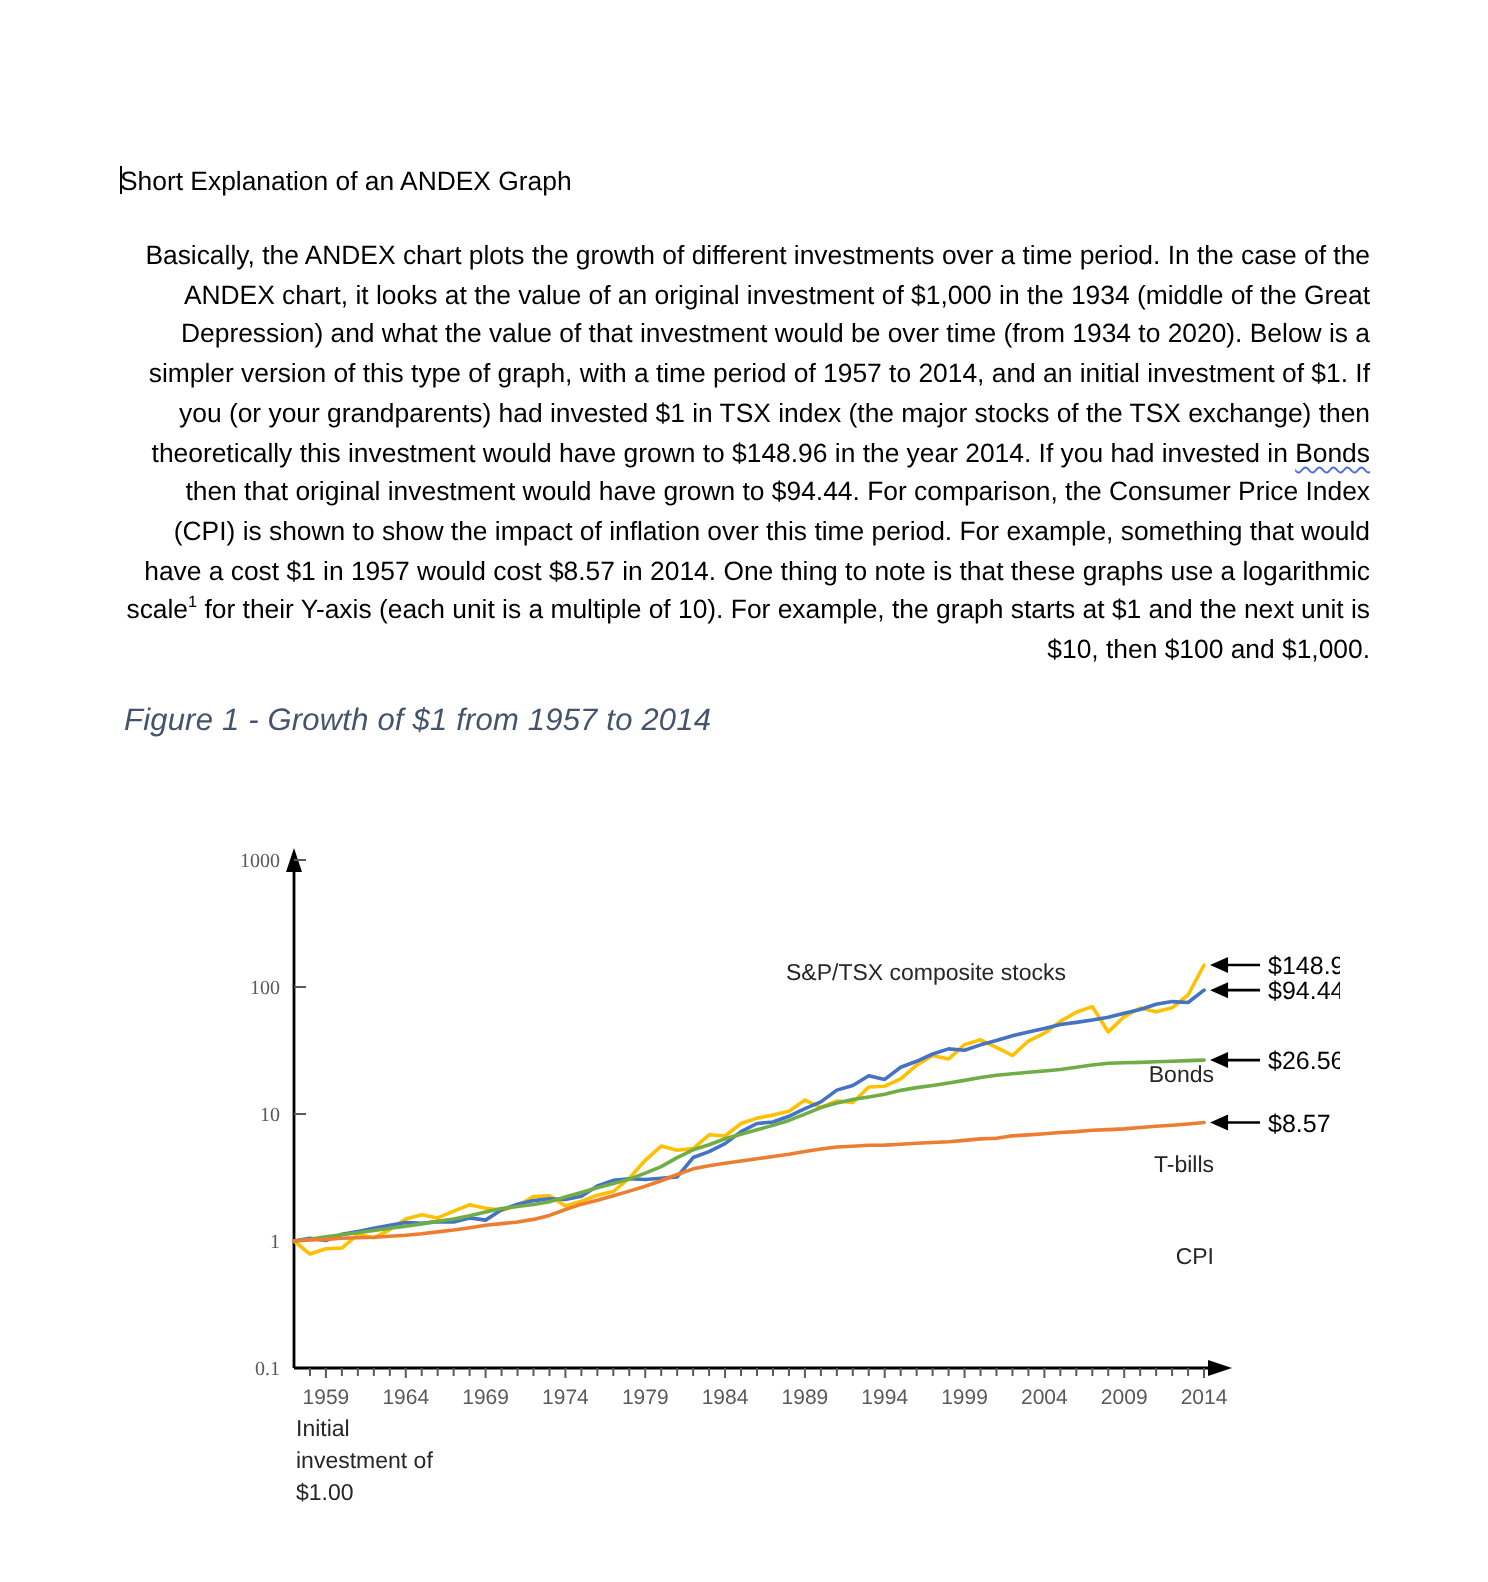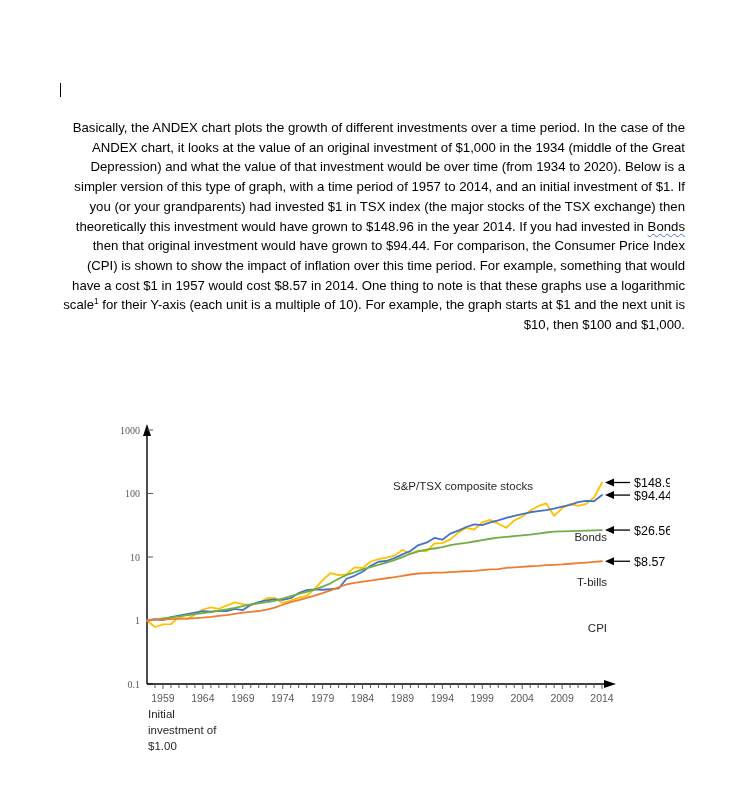--- a/index.html
+++ b/index.html
@@ -116,26 +116,27 @@
     stroke-linecap: round;
   }
   .axis-line { stroke: #000; stroke-width: 1.4; }
   .tick-mark { stroke: #595959; stroke-width: 1; }
 </style>
 </head>
 <body>
 
 <div class="page">
 
-  <div class="doc-heading"><span class="caret"></span></div>
+  <div class="doc-heading"><span class="caret"></span><span>Short Explanation of an ANDEX Graph</span></div>
 
   <div class="doc-body">
       <p><span>Basically, the ANDEX chart plots the growth of different investments over a time period.  In the case of the ANDEX chart, it looks at the value of an original investment of $1,000 in the 1934 (middle of the Great Depression) and what the value of that investment would be over time (from 1934 to 2020).  Below is a simpler version of this type of graph, with a time period of 1957 to 2014, and an initial investment of $1.  If you (or your grandparents) had invested $1 in TSX index (the major stocks of the TSX exchange) then theoretically this investment would have grown to $148.96 in the year 2014.  If you had invested in </span><span class="misspell">Bonds</span><span> then that original investment would have grown to $94.44.  For comparison, the Consumer Price Index (CPI) is shown to show the impact of inflation over this time period.  For example, something that would have a cost $1 in 1957 would cost $8.57 in 2014.  One thing to note is that these graphs use a logarithmic scale</span><sup>1</sup><span> for their Y-axis (each unit is a multiple of 10).  For example, the graph starts at $1 and the next unit is $10, then $100 and $1,000.</span></p>
     </div>
 
+  <div class="fig-caption">Figure 1 - Growth of $1 from 1957 to 2014</div>
 
   <div class="chart-wrap">
     <svg class="chart-svg" width="560" height="350" viewBox="0 0 560 350">
 
       <g>
         <line class="axis-line" x1="37" y1="12" x2="37" y2="266"></line>
         <polygon points="37,6 33,18 41,18" fill="#000"></polygon>
         <g id="ytick-marks">
             <line x1="37" y1="12" x2="43" y2="12" class="tick-mark"></line>
             <line x1="37" y1="75.5" x2="43" y2="75.5" class="tick-mark"></line>

